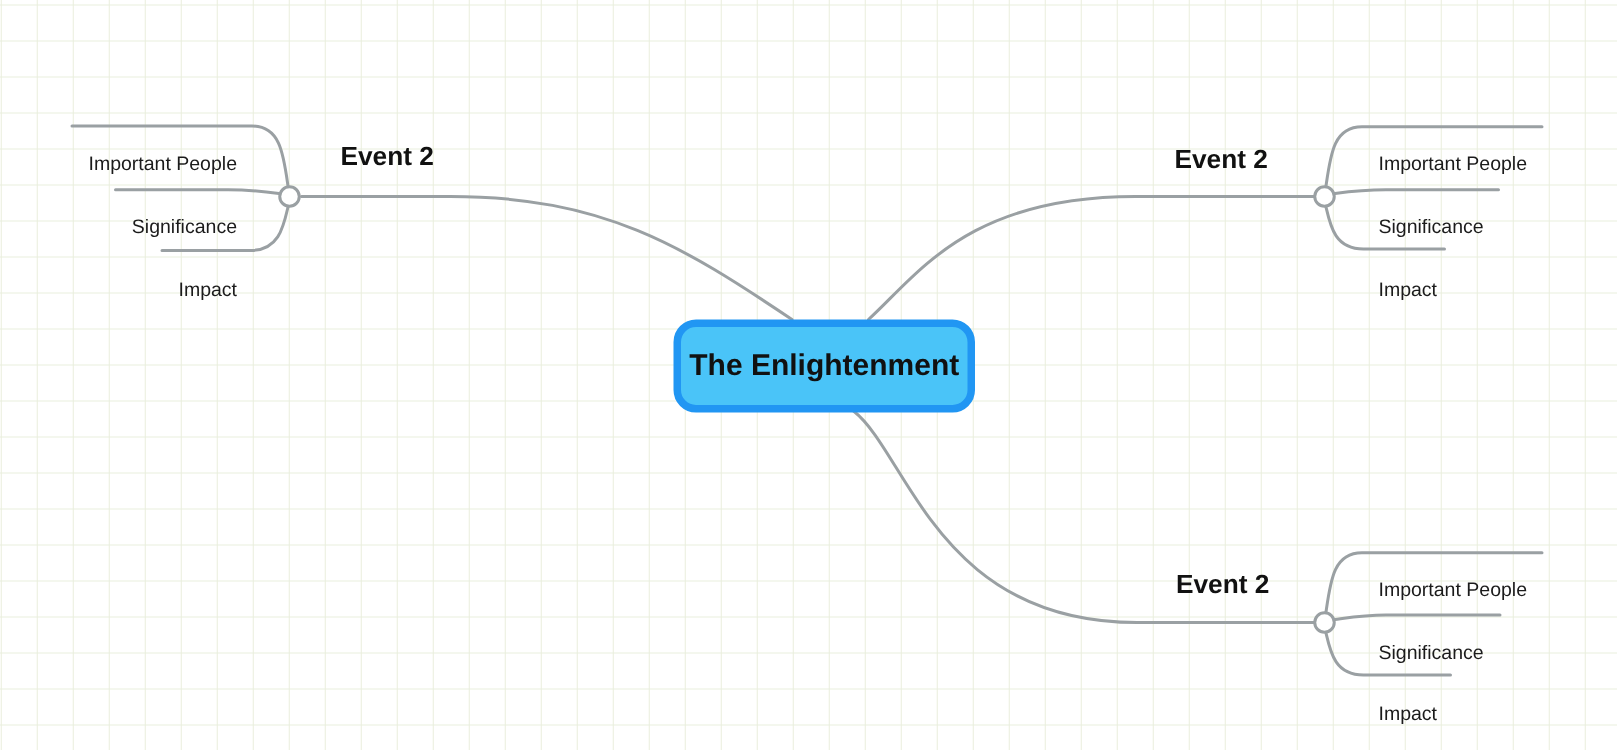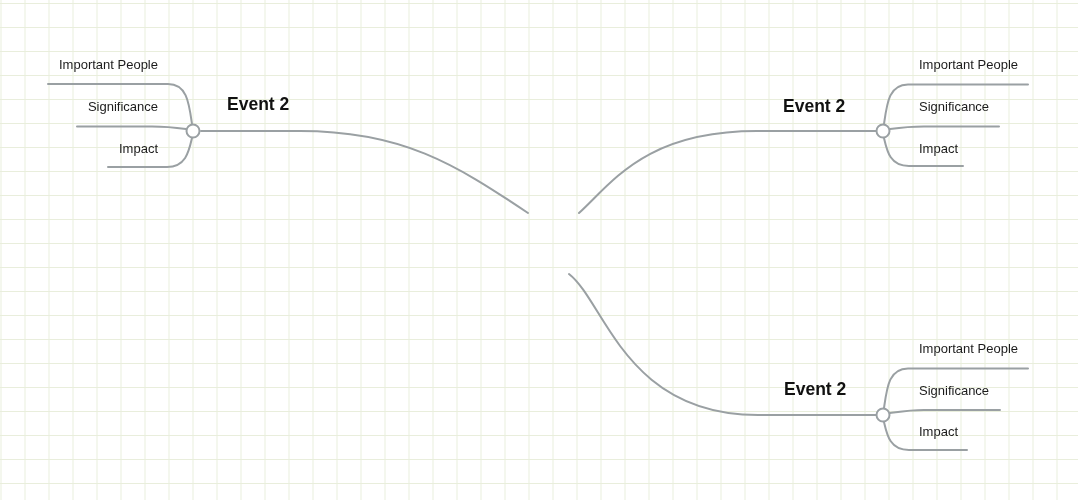--- a/index.html
+++ b/index.html
@@ -16,20 +16,21 @@
     font-family:"Liberation Sans", sans-serif;
     color:#1b1b1b;
   }
   .connectors{position:absolute;left:0;top:0;width:1078px;height:500px;}
   .sub-label{
     position:absolute;
     font-size:13px;line-height:16px;
     white-space:nowrap;
     color:#1b1b1b;
     cursor:default;
+    margin-top:44px;
   }
   .branch-title{
     position:absolute;
     font-size:17.5px;line-height:20px;
     font-weight:bold;
     white-space:nowrap;
     color:#111111;
     cursor:default;
   }
   .central-topic{
@@ -69,20 +70,21 @@
       <path d="M 884 408 C 887 387, 889 368.5, 908 368.5 L 1028 368.5"></path>
       <path d="M 890 413 C 901 411.5, 910 410, 924 410 L 1000 410"></path>
       <path d="M 884 422 C 887 435, 890 450, 909 450 L 967 450"></path>
 
       <circle cx="193" cy="131" r="6.5" fill="#ffffff"></circle>
       <circle cx="883" cy="131" r="6.5" fill="#ffffff"></circle>
       <circle cx="883" cy="415" r="6.5" fill="#ffffff"></circle>
     </g>
   </svg>
 
+  <div class="central-topic">The Enlightenment</div>
 
   <div class="branch-title" style="left:783px;top:96px;">Event 2</div>
   <div class="sub-label" style="left:919px;top:57px;">Important People</div>
   <div class="sub-label" style="left:919px;top:99px;">Significance</div>
   <div class="sub-label" style="left:919px;top:141px;">Impact</div>
 
   <div class="branch-title" style="left:227px;top:94px;">Event 2</div>
   <div class="sub-label" style="right:920px;top:57px;">Important People</div>
   <div class="sub-label" style="right:920px;top:99px;">Significance</div>
   <div class="sub-label" style="right:920px;top:141px;">Impact</div>

